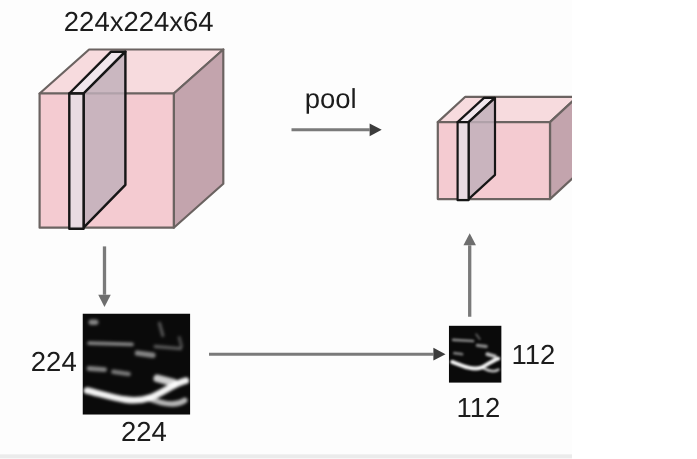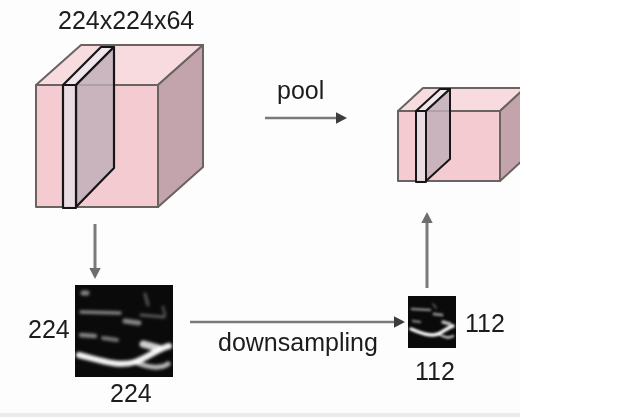--- a/index.html
+++ b/index.html
@@ -117,21 +117,20 @@
       <path d="M3,33 C13,37 22,41 30,38 C36,35 41,31 45,30" stroke-width="3.5" opacity="0.95"></path>
       <path d="M30,38 C36,41 41,43 45,40" stroke-width="2.5" opacity="0.7"></path>
     </g>
   </svg>
 
   <div class="lbl" style="left:58px;  top:8px;">224x224x64</div>
 
 
   <div class="lbl" style="left:277px; top:78px;">pool</div>
 
-  <div class="lbl" style="left:218px; top:330px;">downsampling</div>
 
   <div class="lbl" style="left:28px;  top:317px;">224</div>
 
   <div class="lbl" style="left:110px; top:381px;">224</div>
 
   <div class="lbl" style="left:465px; top:311px;">112</div>
 
   <div class="lbl" style="left:415px; top:359px;">112</div>
 
   <div class="bottom-artifact"></div>

